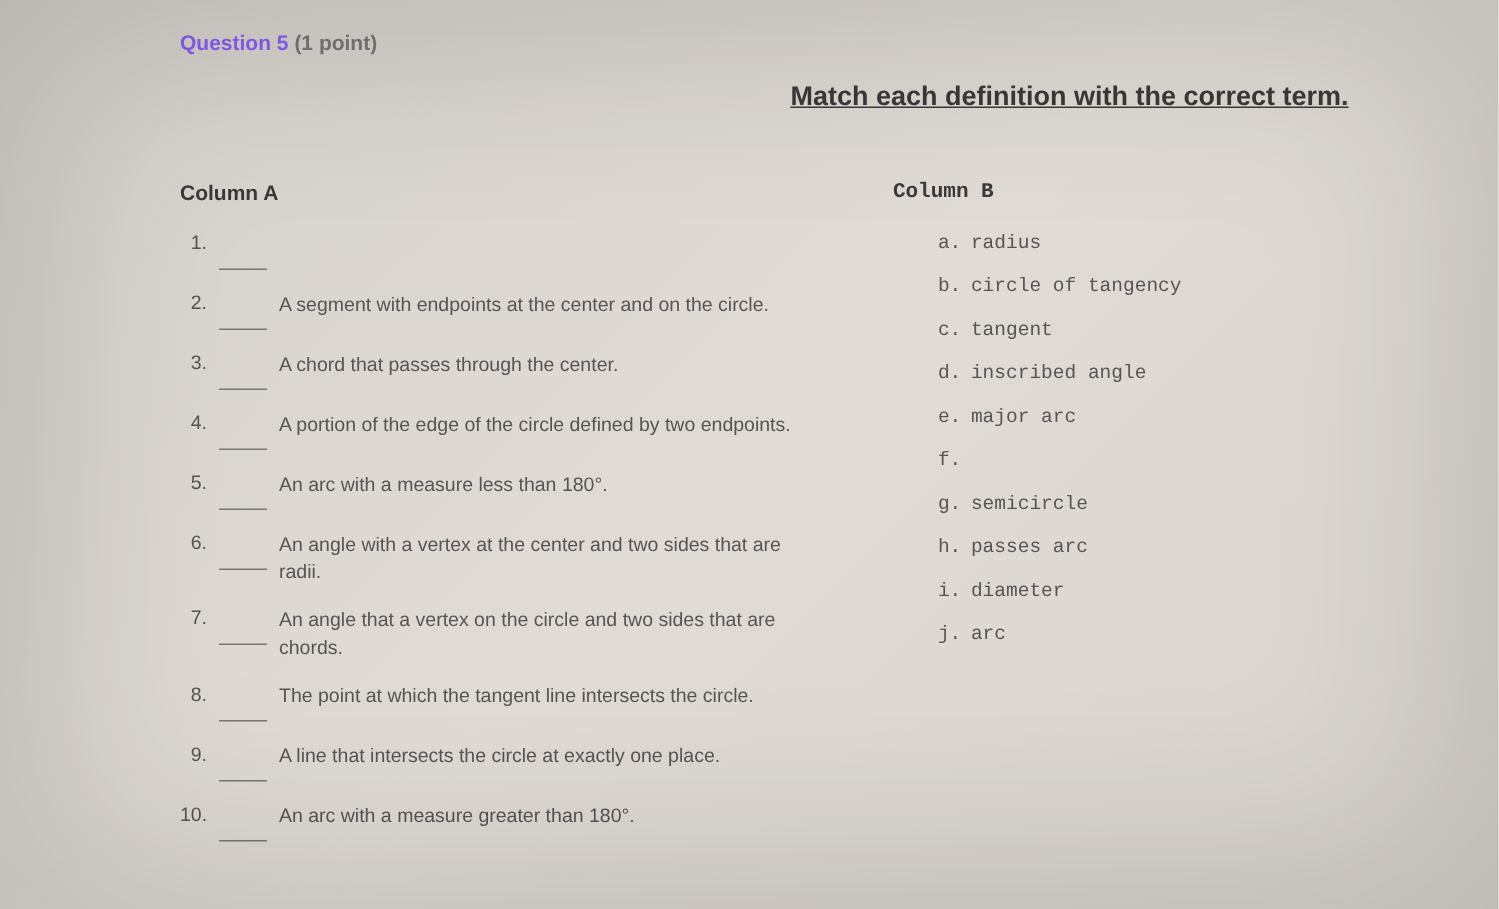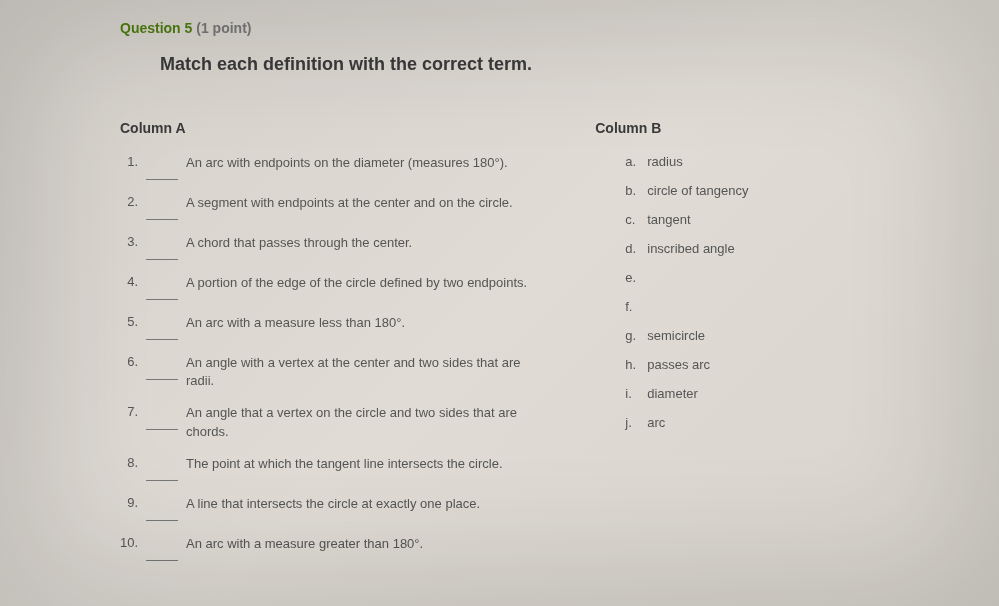--- a/index.html
+++ b/index.html
@@ -17,43 +17,45 @@
     position: relative;
     overflow: hidden;
   }
   .question-label {
     font-size: 14px;
     color: #555;
     margin-bottom: 18px;
   }
   .question-label .bold {
     font-weight: 700;
-    color: #4d7c0f;
+    color: #8b5cf6;
   }
   .question-label .points {
     font-weight: 700;
     color: #777;
   }
   .instruction {
-    text-align: left;
+    text-align: right;
     font-size: 18px;
     font-weight: 700;
     color: #3a3a3a;
     margin-bottom: 45px;
     margin-left: 40px;
+    text-decoration: underline;
   }
   .columns {
     display: flex;
     gap: 50px;
   }
   .col-a {
     flex: 1.4;
   }
   .col-b {
     flex: 1;
+    font-family: Liberation Mono, monospace;
   }
   .col-header {
     font-size: 14px;
     font-weight: 700;
     color: #3a3a3a;
     margin-bottom: 18px;
   }
   .row-a {
     display: flex;
     align-items: flex-start;
@@ -113,21 +115,20 @@
 <div class="instruction">Match each definition with the correct term.</div>
 
 <div class="columns">
 
   <div class="col-a">
     <div class="col-header">Column A</div>
 
     <div class="row-a">
       <div class="num">1.</div>
       <div class="blank"></div>
-      <div class="def">An arc with endpoints on the diameter (measures 180°).</div>
     </div>
     <div class="row-a">
       <div class="num">2.</div>
       <div class="blank"></div>
       <div class="def">A segment with endpoints at the center and on the circle.</div>
     </div>
     <div class="row-a">
       <div class="num">3.</div>
       <div class="blank"></div>
       <div class="def">A chord that passes through the center.</div>
@@ -183,20 +184,21 @@
     <div class="row-b">
       <div class="letter">c.</div>
       <div class="term">tangent</div>
     </div>
     <div class="row-b">
       <div class="letter">d.</div>
       <div class="term">inscribed angle</div>
     </div>
     <div class="row-b">
       <div class="letter">e.</div>
+      <div class="term">major arc</div>
     </div>
     <div class="row-b">
       <div class="letter">f.</div>
     </div>
     <div class="row-b">
       <div class="letter">g.</div>
       <div class="term">semicircle</div>
     </div>
     <div class="row-b">
       <div class="letter">h.</div>

